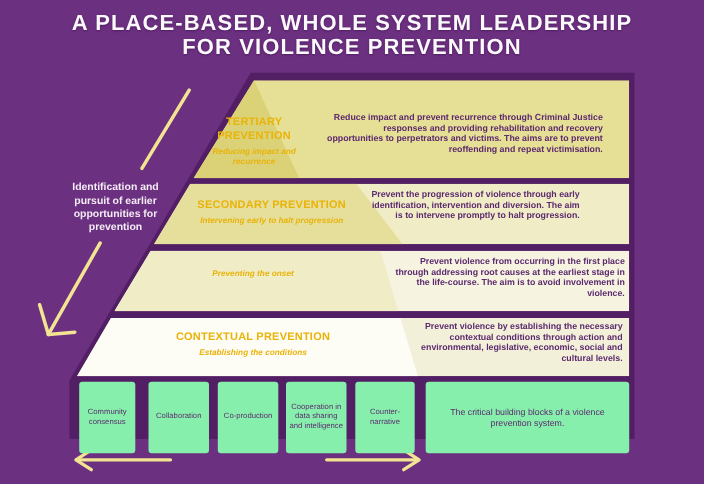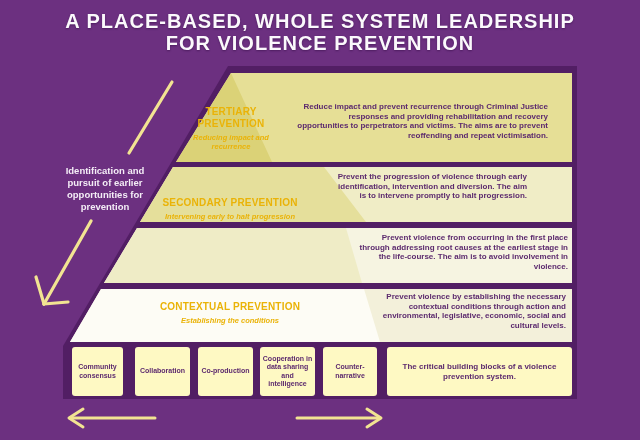--- a/index.html
+++ b/index.html
@@ -37,23 +37,23 @@
     text-align:right;color:#5C2A6E;font-weight:bold;font-size:8px;line-height:9.6px;
   }
   
   .side-note{
     left:55px;top:165px;width:100px;text-align:center;
     color:#F4EDF6;font-size:9.5px;line-height:12px;font-weight:600;
   }
   svg.overlay{left:0;top:0;pointer-events:none;}
   
   .block{
-    top:347px;height:49px;background:#fef9c3;border-radius:3px;
+    top:347px;height:65px;background:#86efac;border-radius:3px;
     display:flex;align-items:center;justify-content:center;text-align:center;
-    color:#5C2A6E;font-weight:bold;font-size:7px;line-height:8.4px;padding:0 2px;box-sizing:border-box;
+    color:#5C2A6E;font-weight:normal;font-size:7px;line-height:8.4px;padding:0 2px;box-sizing:border-box;
   }
   .block.wide{font-size:8px;line-height:10px;padding:0 6px;}
   .bk1{left:72px;width:51px;}
   .bk2{left:135px;width:55px;}
   .bk3{left:198px;width:55px;}
   .bk4{left:260px;width:55px;}
   .bk5{left:323px;width:54px;}
   .bk6{left:387px;width:185px;}
   
   .footer-label{
@@ -85,27 +85,28 @@
 
   <div class="abs band b4"></div>
   <div class="abs band b4o"></div>
 
   <div class="abs lvl-label" style="left:181px;top:106px;width:100px;">
     <div class="nm">TERTIARY PREVENTION</div>
     <div class="tg">Reducing impact and recurrence</div>
   </div>
   <div class="abs lvl-desc" style="left:296px;top:102px;width:252px;">Reduce impact and prevent recurrence through Criminal Justice responses and providing rehabilitation and recovery opportunities to perpetrators and victims. The aims are to prevent reoffending and repeat victimisation.</div>
 
-  <div class="abs lvl-label" style="left:152px;top:181px;width:156px;margin-top:16px;">
+  <div class="abs lvl-label" style="left:169px;top:181px;width:156px;">
     <div class="nm">SECONDARY PREVENTION</div>
     <div class="tg">Intervening early to halt progression</div>
   </div>
   <div class="abs lvl-desc" style="left:333px;top:172px;width:194px;">Prevent the progression of violence through early identification, intervention and diversion. The aim is to intervene promptly to halt progression.</div>
 
   <div class="abs lvl-label" style="left:152px;top:241px;width:156px;">
+    <div class="tg">Preventing the onset</div>
   </div>
   <div class="abs lvl-desc" style="left:352px;top:233px;width:216px;">Prevent violence from occurring in the first place through addressing root causes at the earliest stage in the life-course. The aim is to avoid involvement in violence.</div>
 
   <div class="abs lvl-label" style="left:150px;top:301px;width:160px;">
     <div class="nm">CONTEXTUAL PREVENTION</div>
     <div class="tg">Establishing the conditions</div>
   </div>
   <div class="abs lvl-desc" style="left:378px;top:292px;width:188px;">Prevent violence by establishing the necessary contextual conditions through action and environmental, legislative, economic, social and cultural levels.</div>
 
   <div class="abs side-note">Identification and pursuit of earlier opportunities for prevention</div>

